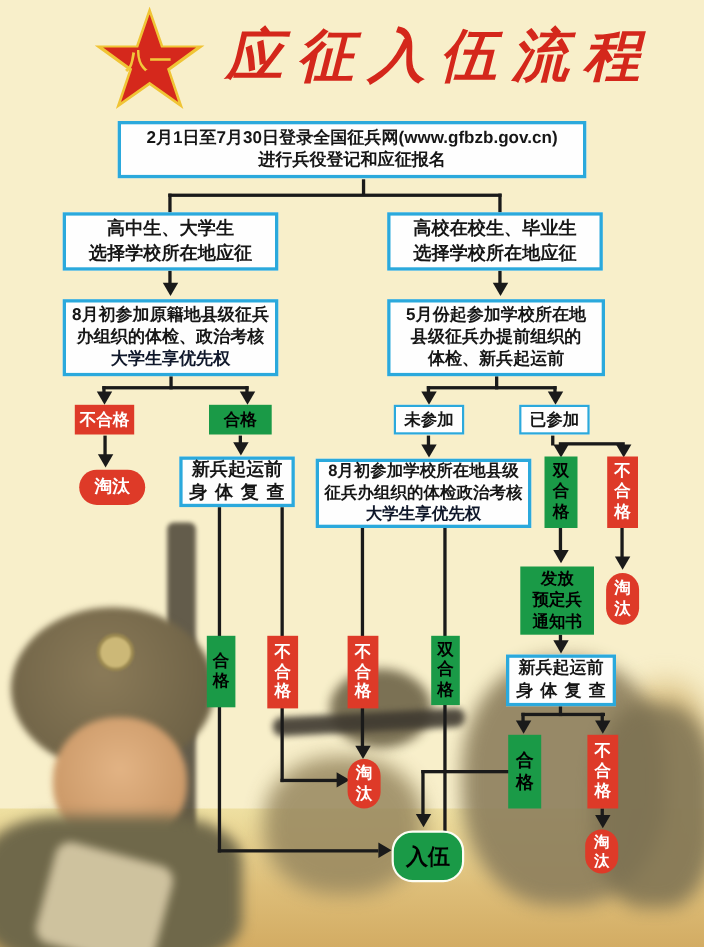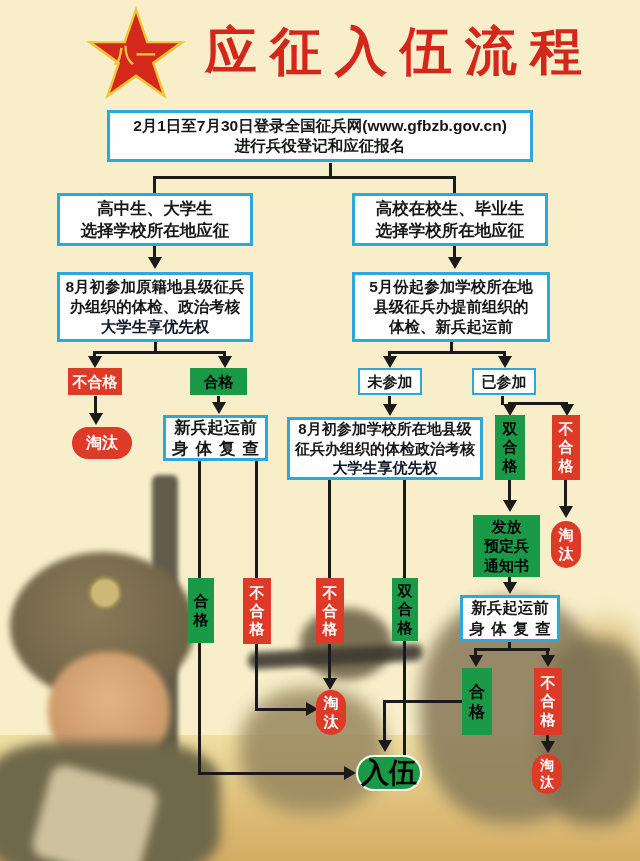--- a/index.html
+++ b/index.html
@@ -50,21 +50,21 @@
   <div class="abs dec" style="left:40px;top:775px;width:110px;height:95px;background:#D9CCA8;transform:rotate(15deg);border-radius:14px;filter:blur(4px);opacity:.9;"></div>
   <div class="abs dec" style="left:300px;top:608px;width:92px;height:72px;background:#6E6448;border-radius:50%;filter:blur(5px);opacity:.9;"></div>
   <div class="abs dec" style="left:248px;top:648px;width:175px;height:17px;background:#3E3930;border-radius:8px;transform:rotate(-3deg);filter:blur(3px);opacity:.9;"></div>
   <div class="abs dec" style="left:420px;top:598px;width:185px;height:225px;background:#8D7F5D;border-radius:45%;filter:blur(8px);opacity:.9;"></div>
   <div class="abs dec" style="left:540px;top:640px;width:110px;height:185px;background:#7C7152;border-radius:40%;filter:blur(8px);opacity:.85;"></div>
   <div class="abs dec" style="left:240px;top:688px;width:145px;height:125px;background:#97875F;border-radius:45%;filter:blur(9px);opacity:.85;"></div>
 
   <div class="abs star" style="left:84px;top:6px;width:104px;height:98px;background:#F0C435;z-index:3;"></div>
   <div class="abs star" style="left:92px;top:13px;width:88px;height:84px;background:#D5281C;z-index:3;"></div>
   <div class="abs" id="star-text" style="left:92px;top:42px;width:88px;">八一</div>
-  <div class="abs" id="title" style="left:195px;top:16px;width:410px;height:72px;">应征入伍流程</div>
+  <div class="abs" id="title" style="left:195px;top:16px;width:410px;height:72px;font-style:italic;">应征入伍流程</div>
 
   <div class="abs ln" style="left:329px;top:163px;width:3px;height:15px;"></div>
   <div class="abs ln" style="left:153px;top:176px;width:303px;height:3px;"></div>
   <div class="abs ln" style="left:153px;top:176px;width:3px;height:18px;"></div>
   <div class="abs ln" style="left:453px;top:176px;width:3px;height:18px;"></div>
 
   <div class="abs ln" style="left:153px;top:246px;width:3px;height:12px;"></div>
   <div class="abs ah d" style="left:148px;top:257px;"></div>
   <div class="abs ln" style="left:453px;top:246px;width:3px;height:12px;"></div>
   <div class="abs ah d" style="left:448px;top:257px;"></div>
@@ -225,17 +225,17 @@
   <div class="abs node g" style="left:462px;top:668px;width:30px;height:67px;font-size:16px;">
     <span class="v">合格</span>
   </div>
   <div class="abs node r" style="left:534px;top:668px;width:28px;height:67px;font-size:15px;">
     <span class="v">不合格</span>
   </div>
   <div class="abs node r pill" style="left:532px;top:754px;width:30px;height:40px;font-size:14px;">
     <span class="v">淘汰</span>
   </div>
 
-  <div class="abs node g pill" style="left:356px;top:755px;width:66px;height:36px;font-size:28px;border:2px solid #fdfdf3;border-radius:19px;">
+  <div class="abs node g pill" style="left:356px;top:755px;width:66px;height:47px;font-size:20px;border:2px solid #fdfdf3;border-radius:19px;">
     <div>入伍</div>
   </div>
 
 </div>
 
 </body></html>

